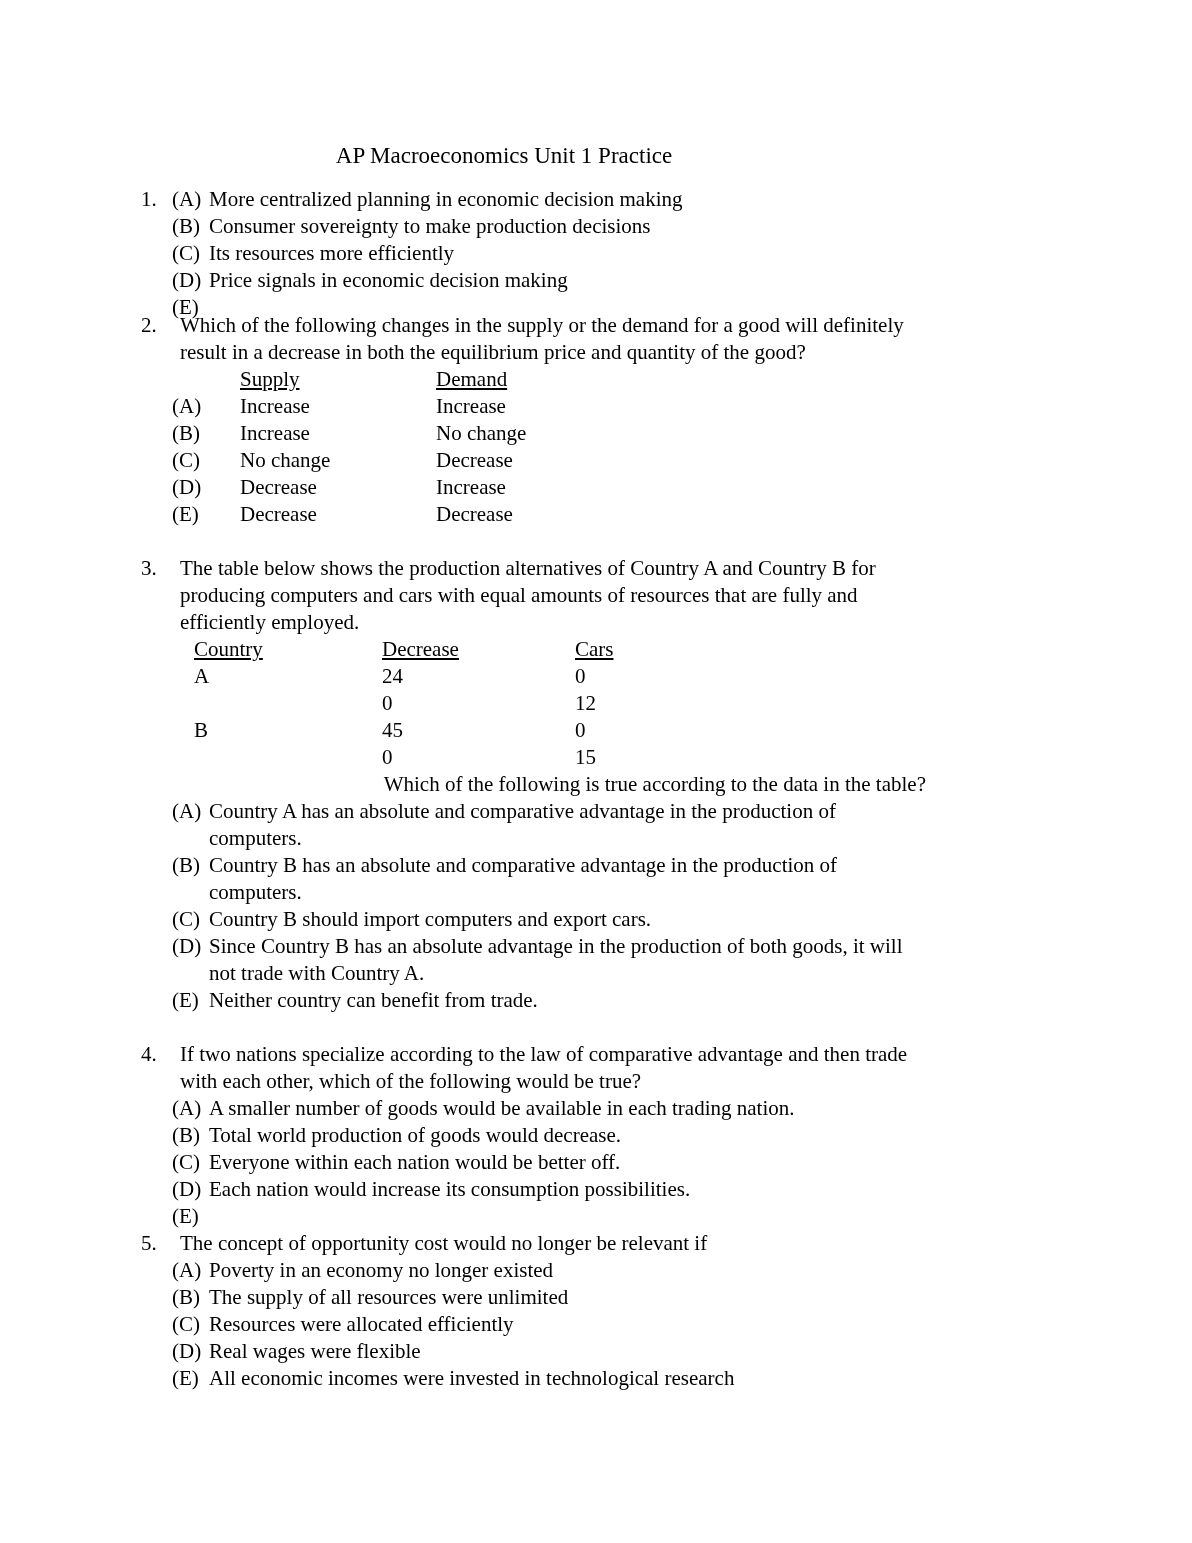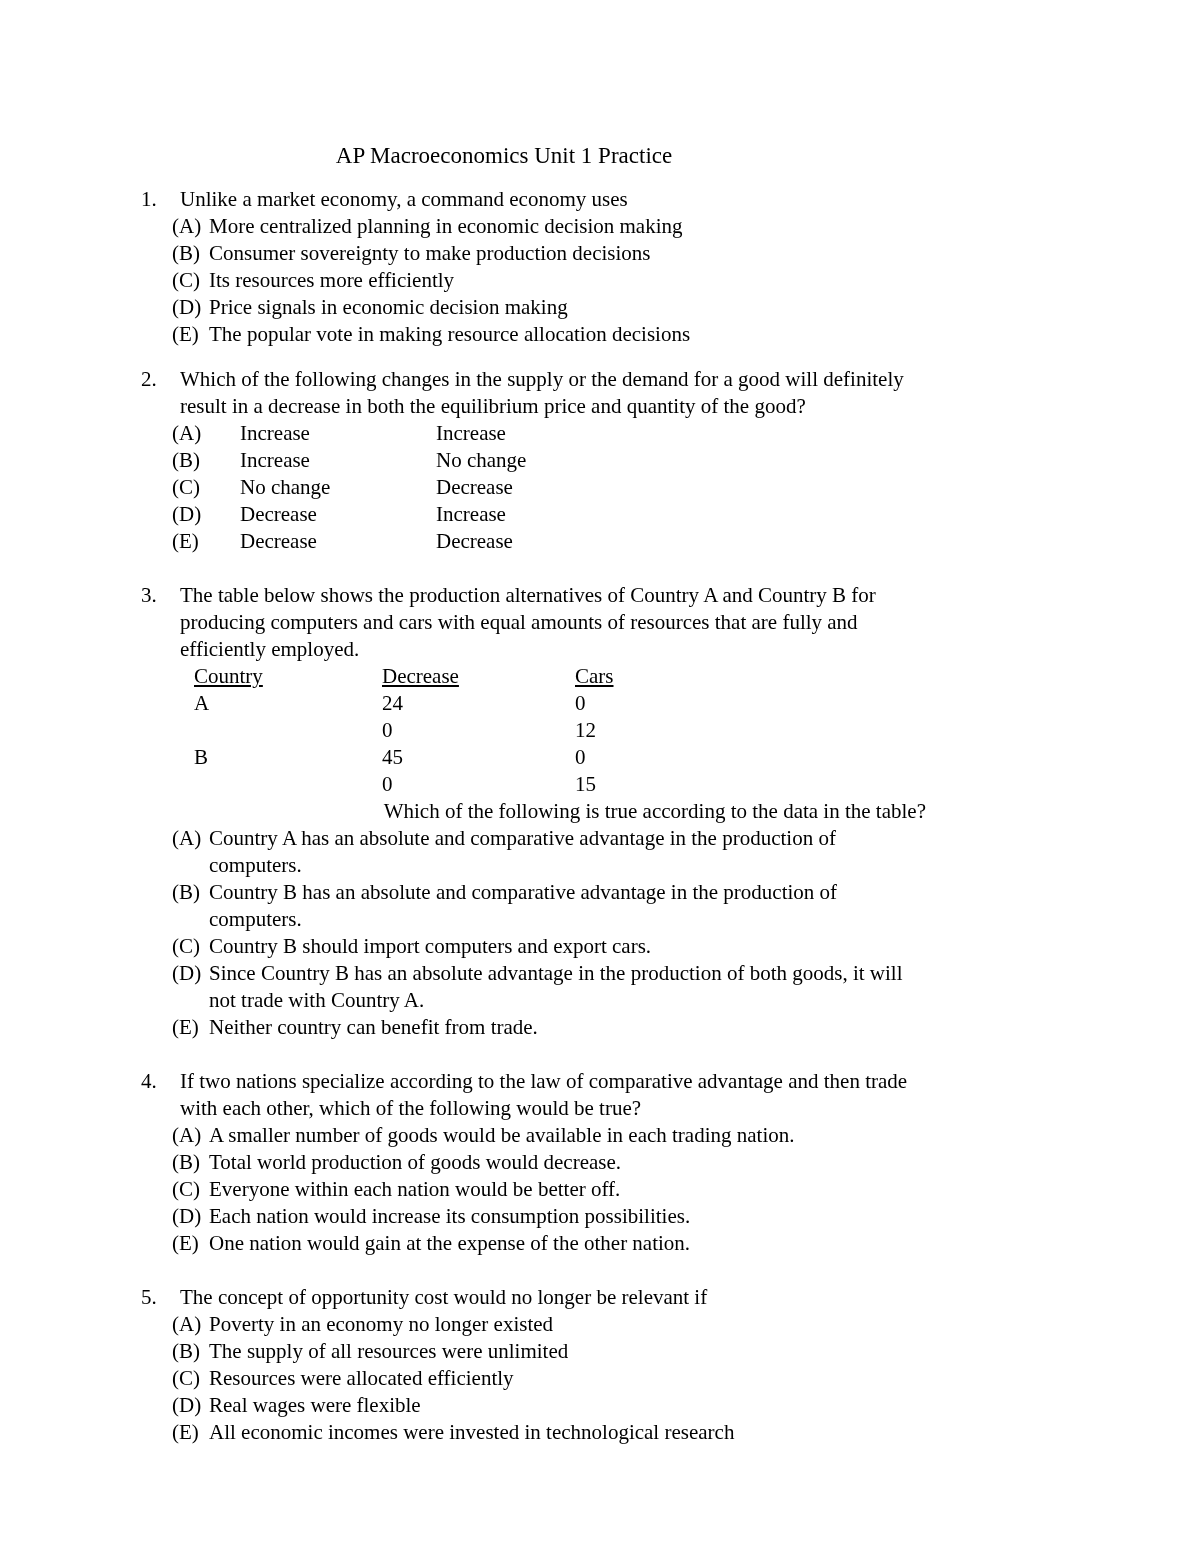--- a/index.html
+++ b/index.html
@@ -75,50 +75,53 @@
 </head>
 <body>
 
 <div class="page">
   <h1 class="doc-title">AP Macroeconomics Unit 1 Practice</h1>
 
   <div class="content">
 
     <section class="question first">
       <span class="qnum">1.</span>
-      <p class="stem">Unlike a market economy, a command economy uses</p>
       <div class="options">
         <p class="option">
           <span class="opt-label">(A)</span>
           <span>More centralized planning in economic decision making</span>
         </p>
         <p class="option">
           <span class="opt-label">(B)</span>
           <span>Consumer sovereignty to make production decisions</span>
         </p>
         <p class="option">
           <span class="opt-label">(C)</span>
           <span>Its resources more efficiently</span>
         </p>
         <p class="option">
           <span class="opt-label">(D)</span>
           <span>Price signals in economic decision making</span>
         </p>
         <p class="option">
           <span class="opt-label">(E)</span>
-          <span>The popular vote in making resource allocation decisions</span>
         </p>
       </div>
     </section>
 
     <section class="question">
       <span class="qnum">2.</span>
       <p class="stem">Which of the following changes in the supply or the demand for a good will definitely result in a decrease in both the equilibrium price and quantity of the good?</p>
       <div class="q2-table">
         <div class="q2-row">
+          <span></span>
+          <span class="underlined">Supply</span>
+          <span class="underlined">Demand</span>
+        </div>
+        <div class="q2-row">
           <span>(A)</span>
           <span>Increase</span>
           <span>Increase</span>
         </div>
         <div class="q2-row">
           <span>(B)</span>
           <span>Increase</span>
           <span>No change</span>
         </div>
         <div class="q2-row">
@@ -209,21 +212,20 @@
         <p class="option">
           <span class="opt-label">(C)</span>
           <span>Everyone within each nation would be better off.</span>
         </p>
         <p class="option">
           <span class="opt-label">(D)</span>
           <span>Each nation would increase its consumption possibilities.</span>
         </p>
         <p class="option">
           <span class="opt-label">(E)</span>
-          <span>One nation would gain at the expense of the other nation.</span>
         </p>
       </div>
     </section>
 
     <section class="question">
       <span class="qnum">5.</span>
       <p class="stem">The concept of opportunity cost would no longer be relevant if</p>
       <div class="options">
         <p class="option">
           <span class="opt-label">(A)</span>

